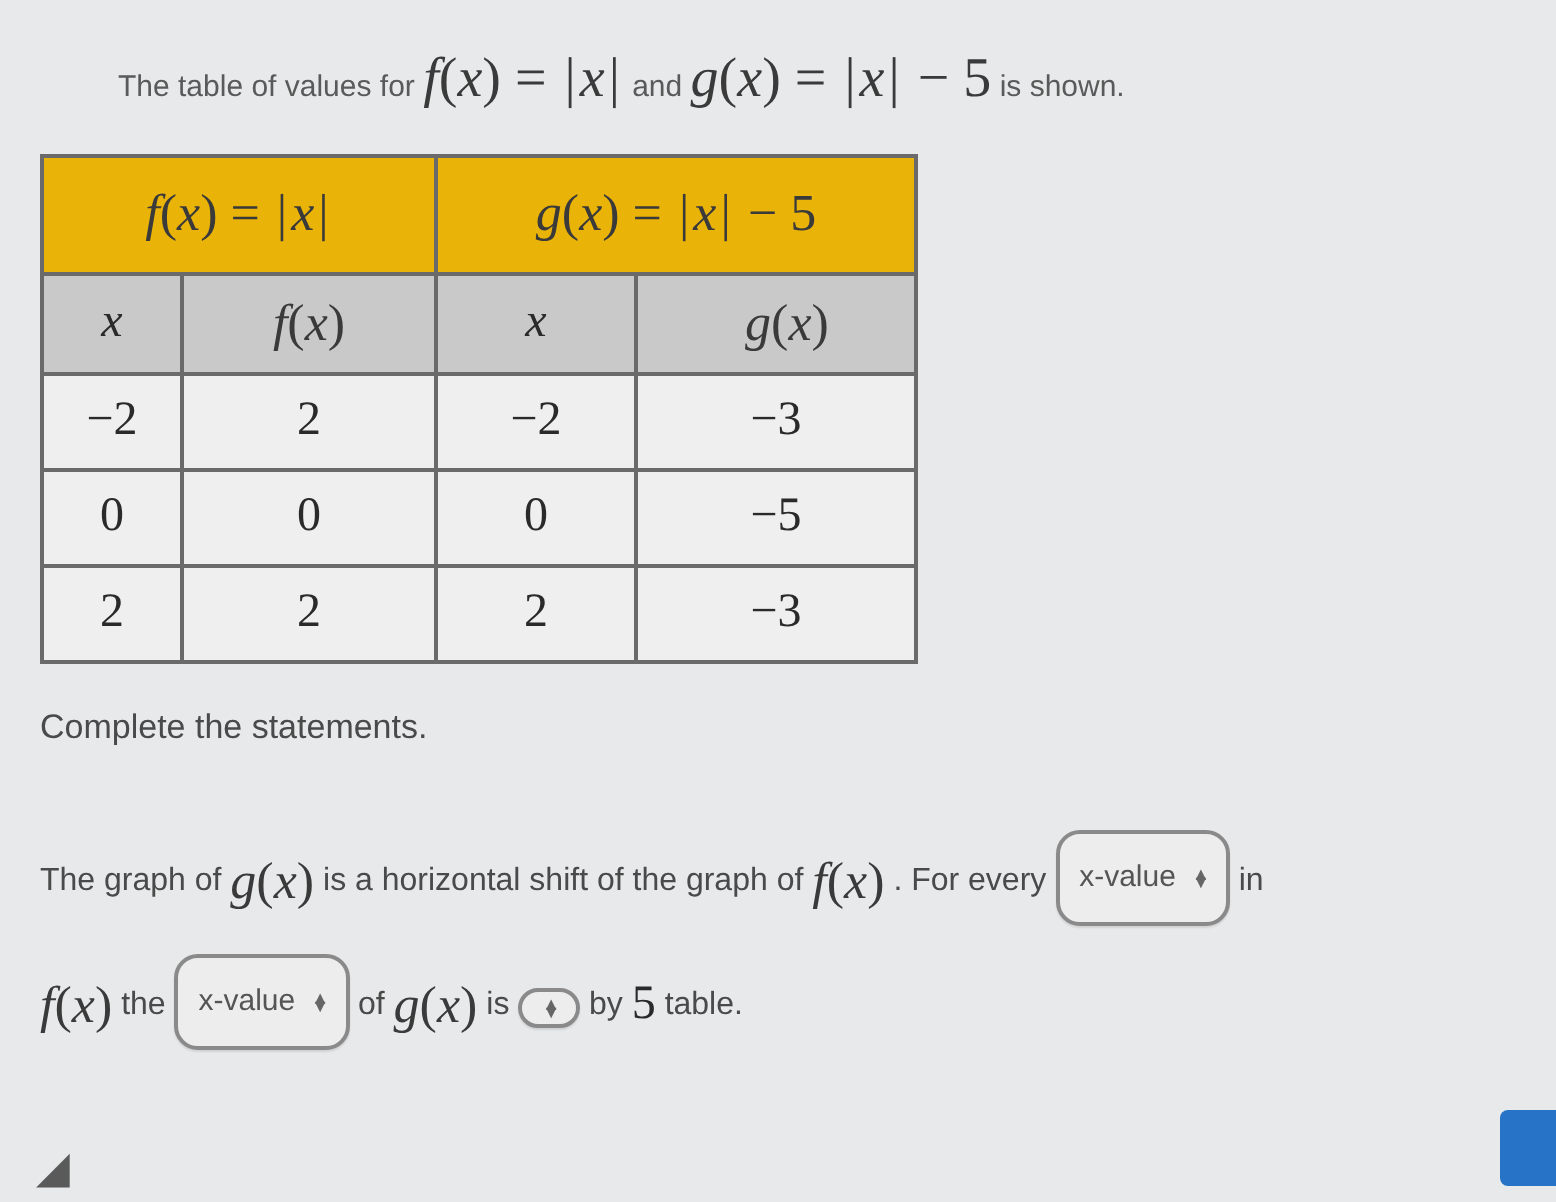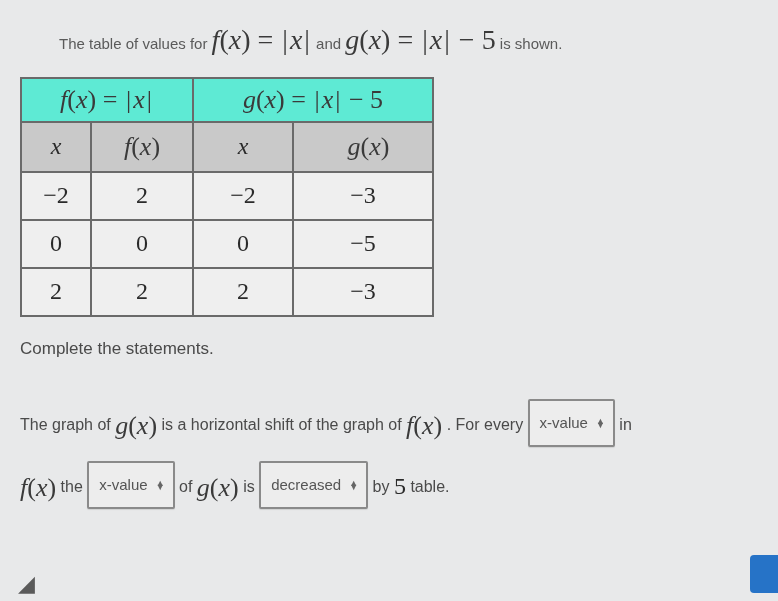--- a/index.html
+++ b/index.html
@@ -44,58 +44,58 @@
     margin-bottom: 22px;
   }
   table.values td, table.values th {
     border: 2px solid #6a6a6a;
     text-align: center;
     vertical-align: middle;
     font-family: "Times New Roman", serif;
     color: #2a2a2a;
   }
   .hdr-top td {
-    background: #5eead4;
-    height: 44px;
+    background: #eab308;
+    height: 59px;
   }
   .hdr-sub td {
     background: #c9c9c9;
     height: 50px;
     font-style: italic;
     font-size: 24px;
   }
   .datarow td {
     background: #efefef;
     height: 48px;
     font-size: 24px;
     font-weight: 400;
   }
   .col-x  { width: 70px; }
-  .col-fx { width: 102px; }
+  .col-fx { width: 127px; }
   .col-x2 { width: 100px; }
   .col-gx { width: 140px; padding-left: 12px; }
 
   .statement {
     font-size: 17px;
     color: #4a4a4a;
     margin-bottom: 36px;
   }
   .fill-line {
     font-size: 16px;
     color: #4a4a4a;
     line-height: 2.4;
   }
   .fill-line .math { font-size: 26px; vertical-align: -4px; }
 
   .dropdown {
     display: inline-flex;
     align-items: center;
     gap: 8px;
     border: 2px solid #8a8a8a;
-    border-radius: 2px;
+    border-radius: 12px;
     padding: 4px 8px 4px 10px;
     background: #ededed;
     font-size: 15px;
     color: #555;
     vertical-align: 2px;
     cursor: pointer;
     box-shadow: 0 1px 1px rgba(0,0,0,0.1);
   }
   .chev {
     display: inline-flex;
@@ -201,21 +201,20 @@
     <span>x-value</span>
     <span class="chev">
         <span>▲</span>
         <span>▼</span>
       </span>
   </span>
   <span> of </span>
   <span class="math"><i>g</i><span class="up">(</span><i>x</i><span class="up">)</span></span>
   <span> is </span>
   <span class="dropdown">
-    <span>decreased</span>
     <span class="chev">
         <span>▲</span>
         <span>▼</span>
       </span>
   </span>
   <span> by </span>
   <span class="num5">5</span>
   <span> table.</span>
 </div>
 

